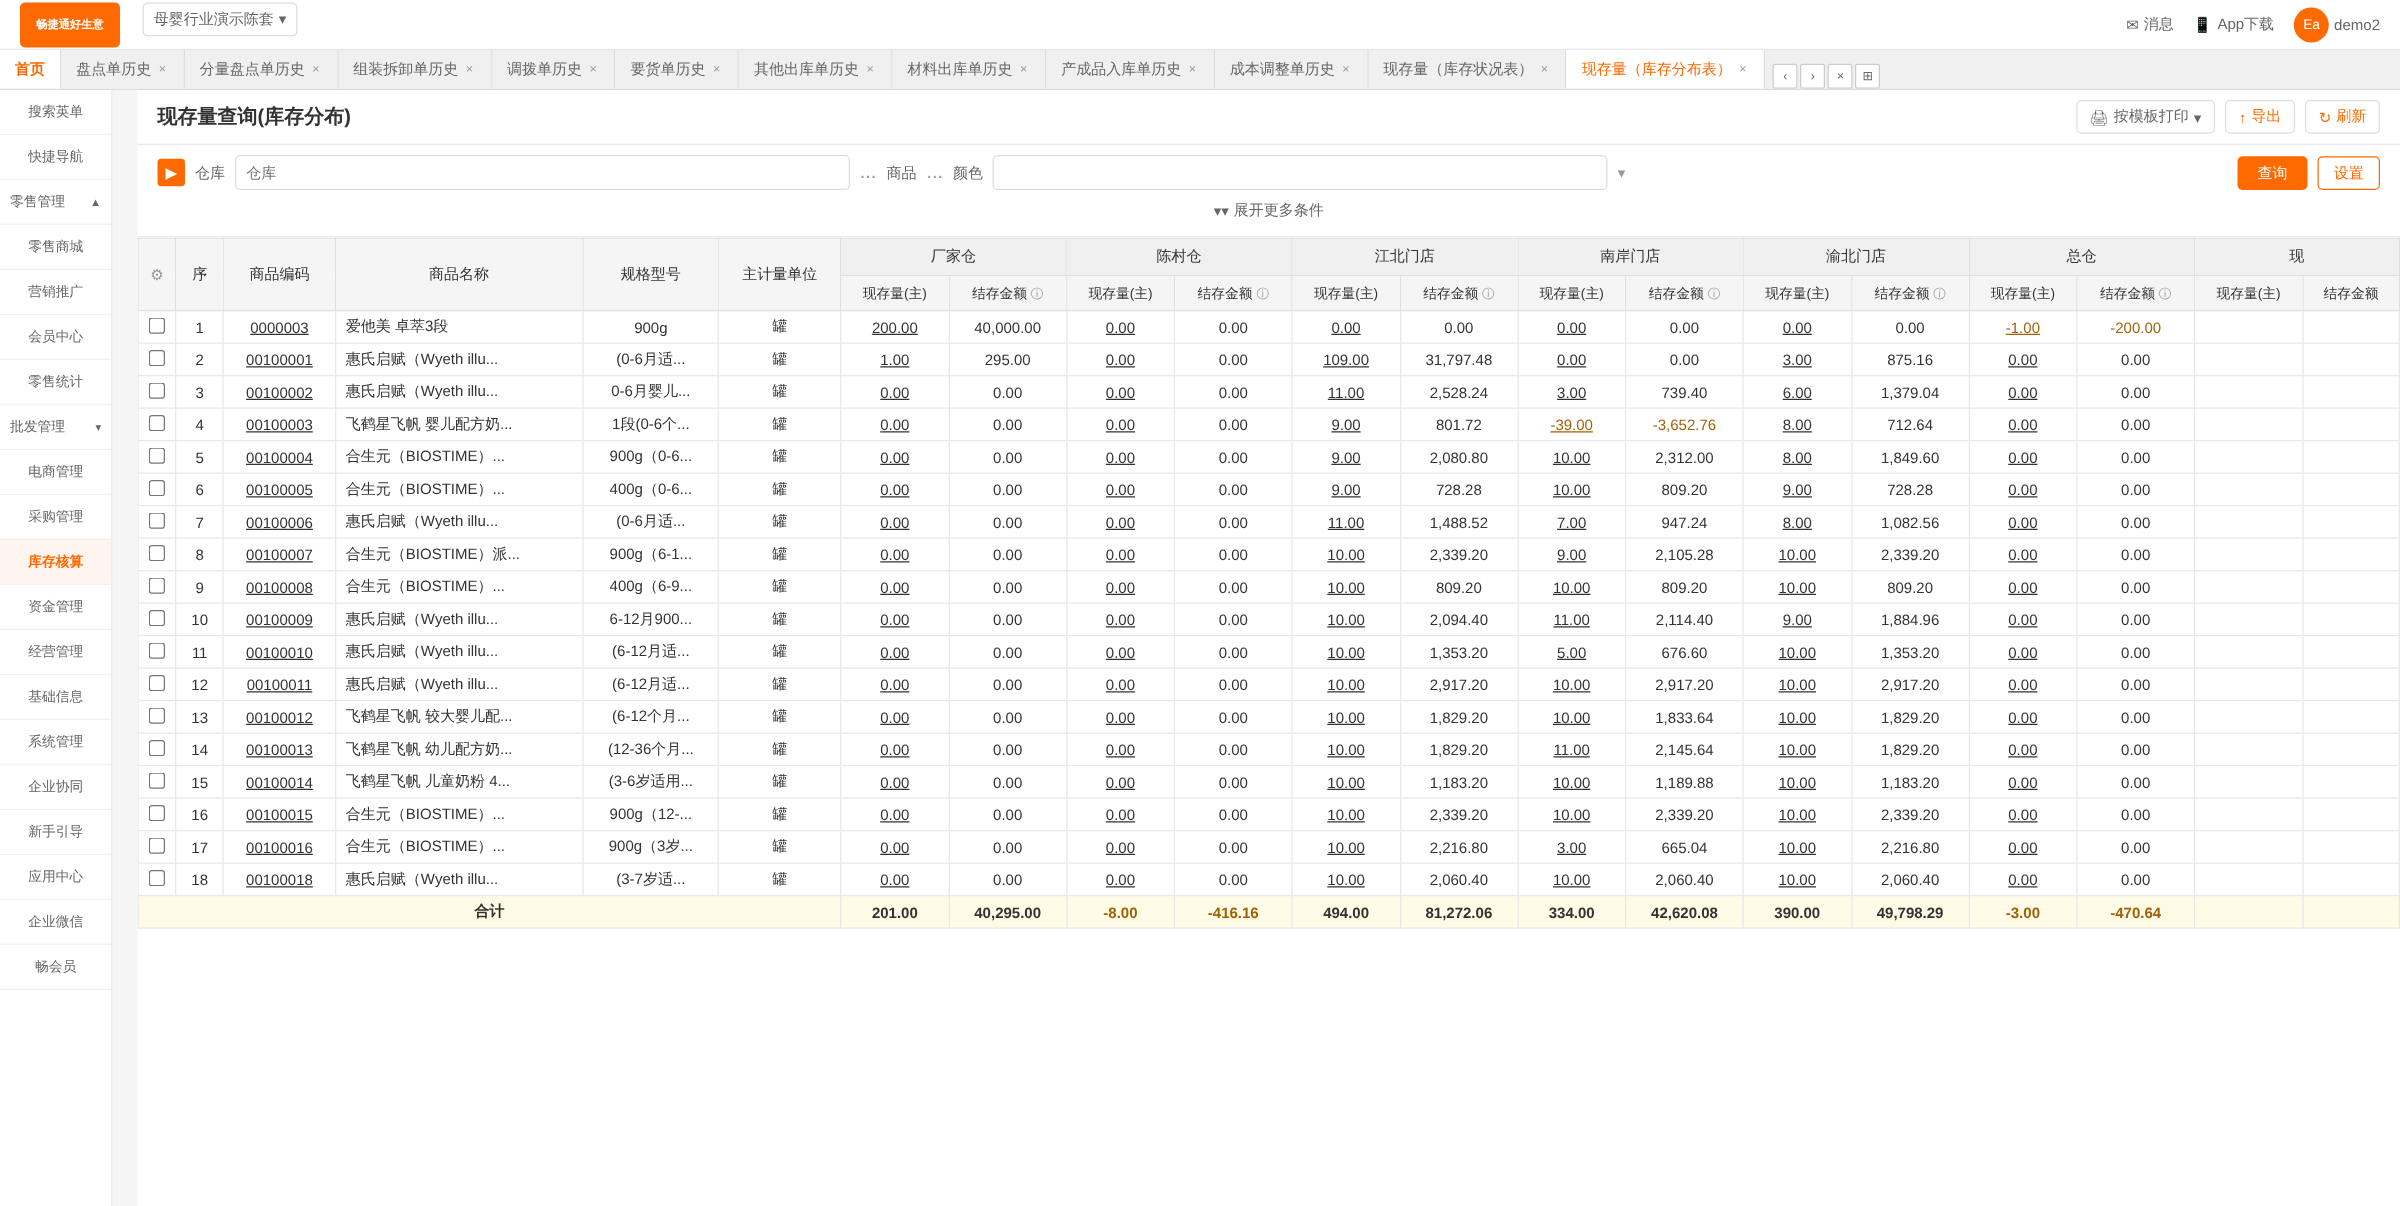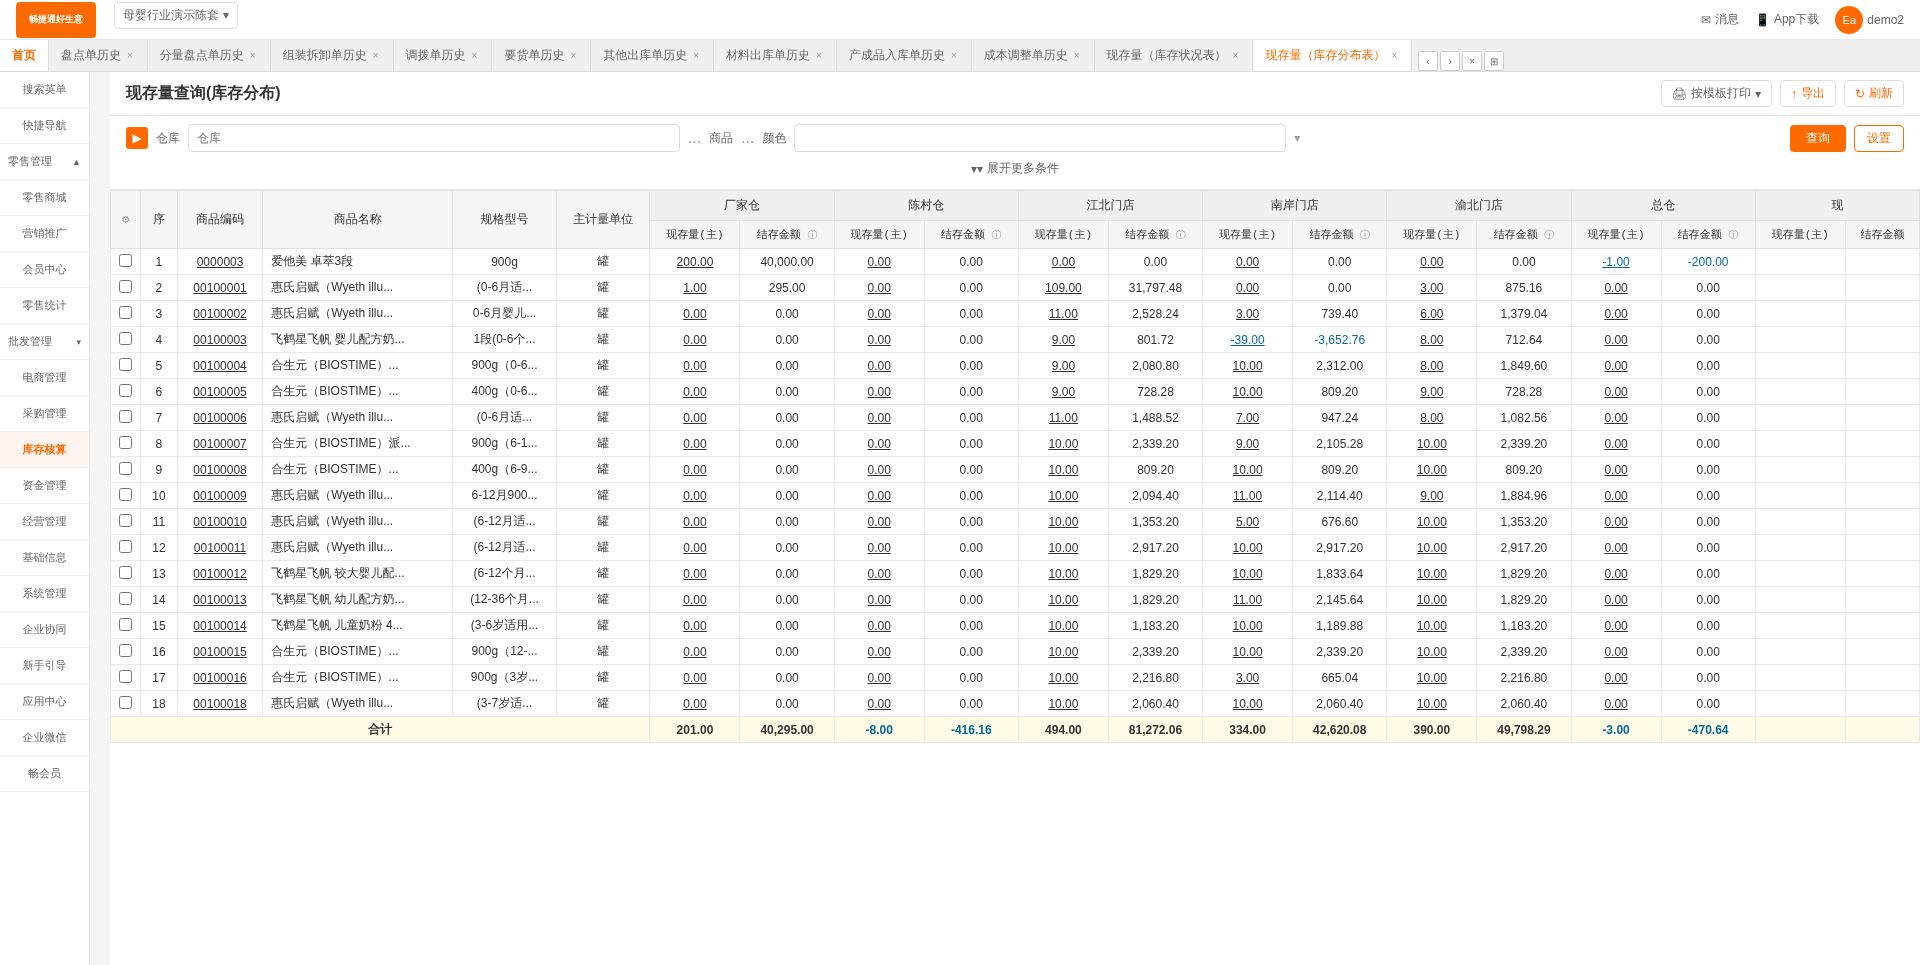--- a/index.html
+++ b/index.html
@@ -52,25 +52,25 @@
     .filter-input-long { height: 28px; border: 1px solid #ddd; border-radius: 4px; padding: 0 8px; font-size: 12px; color: #333; background: #fff; width: 420px; }
     .filter-dots { color: #999; font-size: 16px; cursor: pointer; }
     .btn-query { background: #ff6a00; color: #fff; border: none; border-radius: 4px; padding: 5px 16px; cursor: pointer; font-size: 12px; }
     .btn-setting { background: #fff; color: #ff6a00; border: 1px solid #ff6a00; border-radius: 4px; padding: 4px 12px; cursor: pointer; font-size: 12px; }
     .btn-expand { display: flex; align-items: center; gap: 4px; color: #666; font-size: 12px; cursor: pointer; padding: 2px 8px; }
     .btn-orange-arrow { width: 22px; height: 22px; background: #ff6a00; border-radius: 3px; display: flex; align-items: center; justify-content: center; color: #fff; cursor: pointer; font-size: 12px; }
     
     
     .table-wrapper { flex: 1; overflow: auto; background: #fff; }
     table { width: 100%; border-collapse: collapse; font-size: 12px; }
-    table th { background: #f5f5f5; border: 1px solid #e0e0e0; padding: 6px 8px; text-align: center; font-weight: normal; color: #333; white-space: nowrap; position: sticky; top: 0; z-index: 2; font-family: Liberation Mono, monospace; }
+    table th { background: #f5f5f5; border: 1px solid #e0e0e0; padding: 6px 8px; text-align: center; font-weight: normal; color: #333; white-space: nowrap; position: sticky; top: 0; z-index: 2; }
     table td { border: 1px solid #e8e8e8; padding: 4px 8px; text-align: center; color: #333; white-space: nowrap; }
     table tr.summary-row td { background: #fffbe6; font-weight: bold; }
     .col-link { color: #333; text-decoration: underline; cursor: pointer; }
-    .col-red { color: #0369a1; }
+    .col-red { color: #a16207; }
     .gear-icon { color: #999; cursor: pointer; }
     th.group-header { background: #f0f0f0; }
     .info-icon { font-size: 10px; color: #999; cursor: pointer; }
     
     
     ::-webkit-scrollbar { width: 6px; height: 6px; }
     ::-webkit-scrollbar-track { background: #f0f0f0; }
     ::-webkit-scrollbar-thumb { background: #ccc; border-radius: 3px; }
   </style>
 </head>

